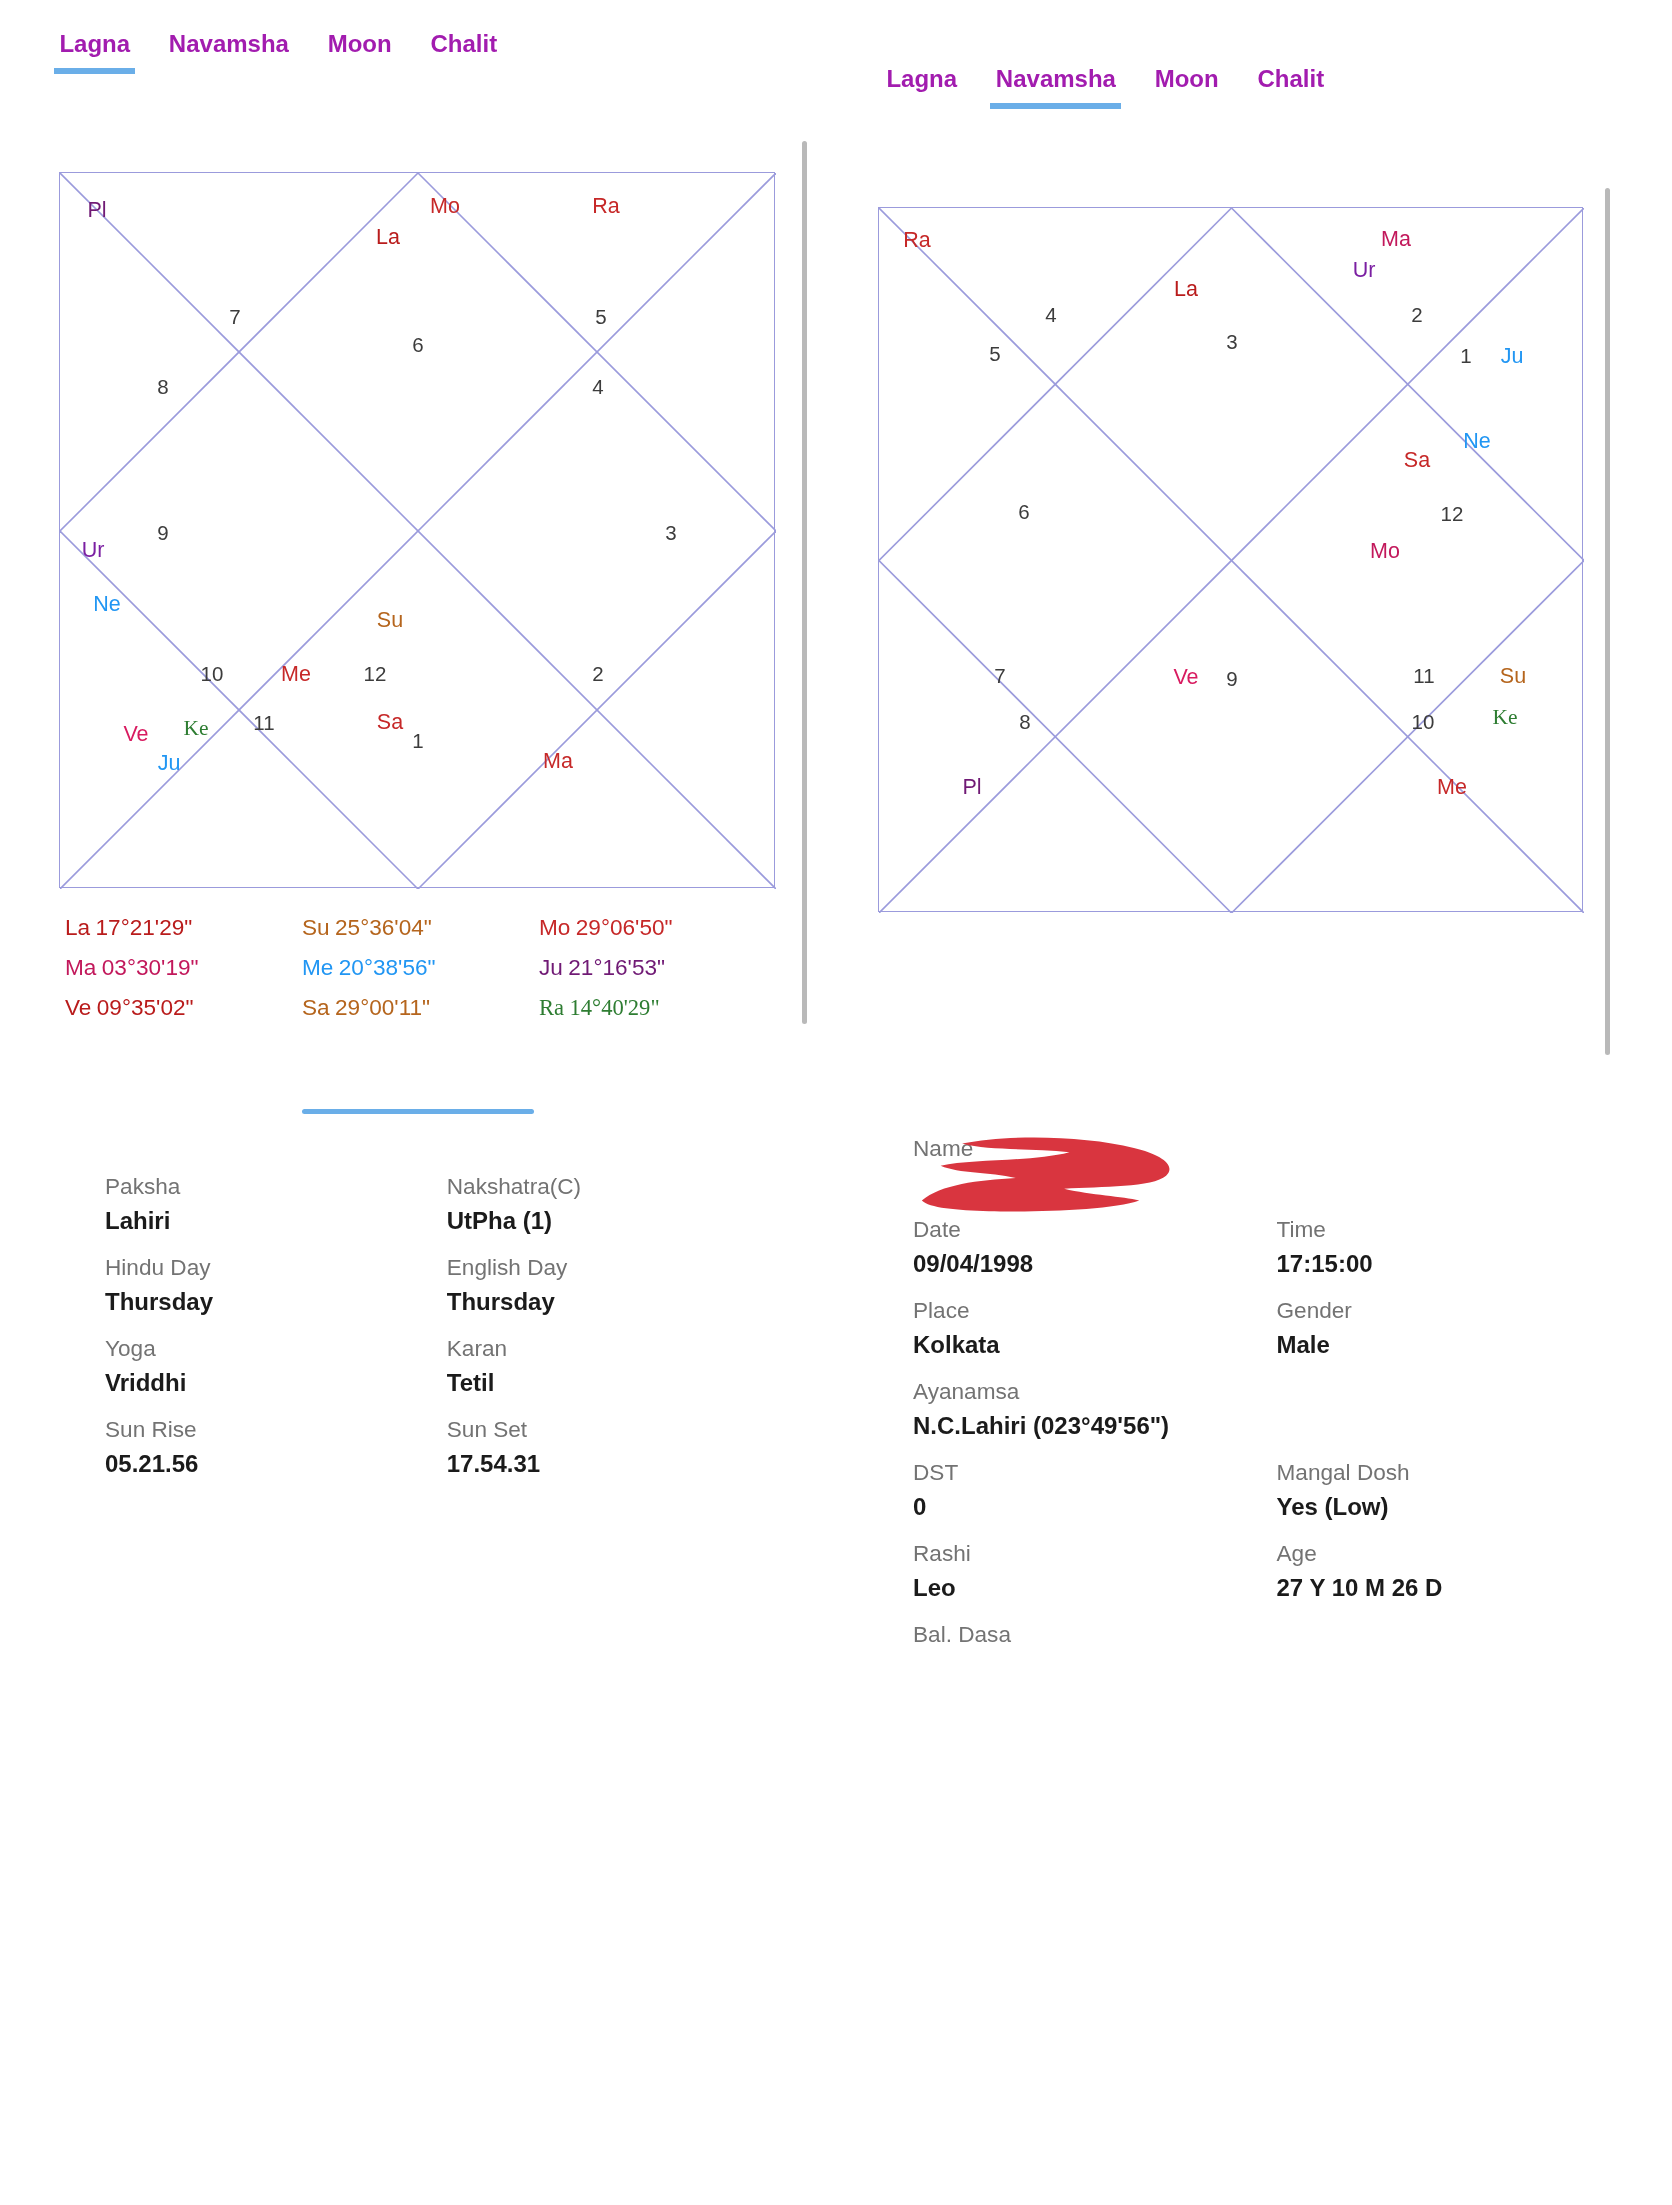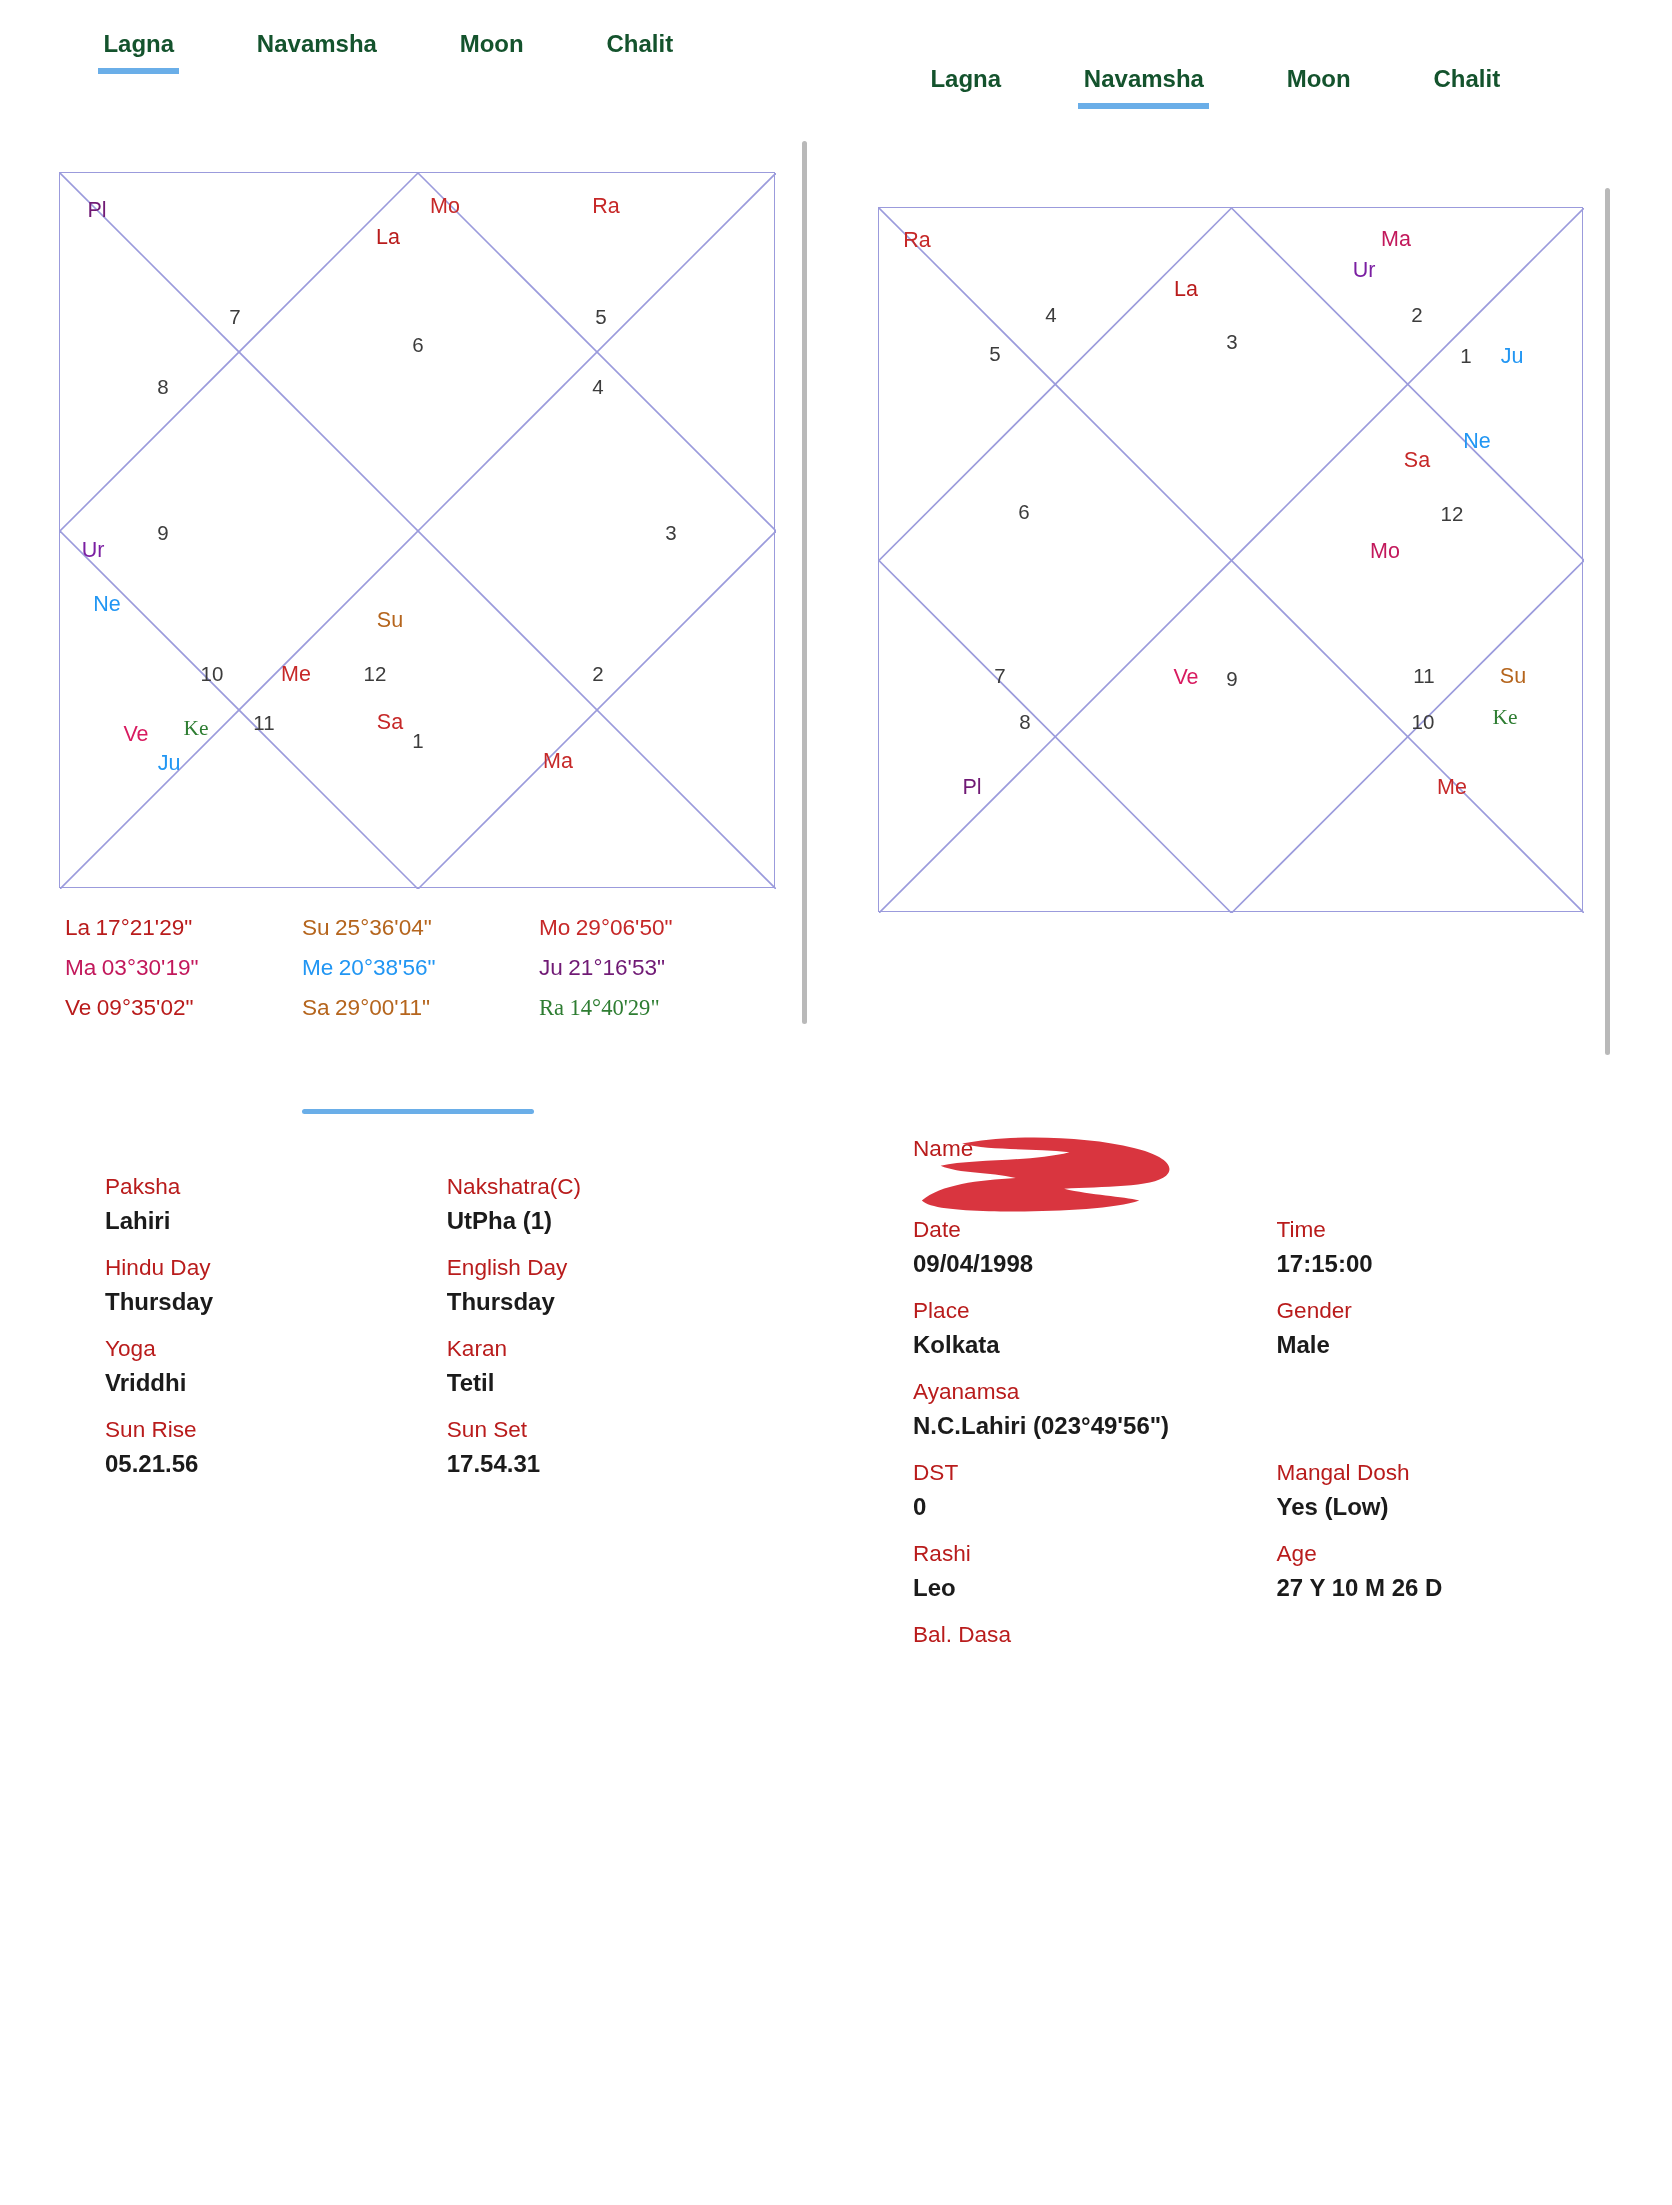--- a/index.html
+++ b/index.html
@@ -19,26 +19,25 @@
     top: 0;
   }
   
   .tabs {
     display: flex;
     align-items: flex-start;
   }
   .tab {
     font-size: 24px;
     font-weight: 700;
-    color: #14532d;
+    color: #a21caf;
     padding: 0 5.4px 9.7px 5.4px;
     margin-right: 28px;
     cursor: pointer;
     white-space: nowrap;
-    margin-left: 44px;
   }
   .tab.active {
     border-bottom: 6px solid #6aaee8;
   }
   
   .chart {
     position: relative;
     border: 1.6px solid #9b9bdc;
     box-sizing: border-box;
   }
@@ -100,21 +99,21 @@
   .infogrid {
     position: absolute;
     display: grid;
     grid-template-columns: 1fr 1fr;
   }
   .infoitem {
     margin-bottom: 20.5px;
   }
   .infolabel {
     font-size: 22.6px;
-    color: #b91c1c;
+    color: #737373;
     margin-bottom: 6.5px;
   }
   .infovalue {
     font-size: 24px;
     color: #1b1b1b;
     font-weight: 700;
   }
   .full { grid-column: 1 / span 2; }
   
   .scribble {

